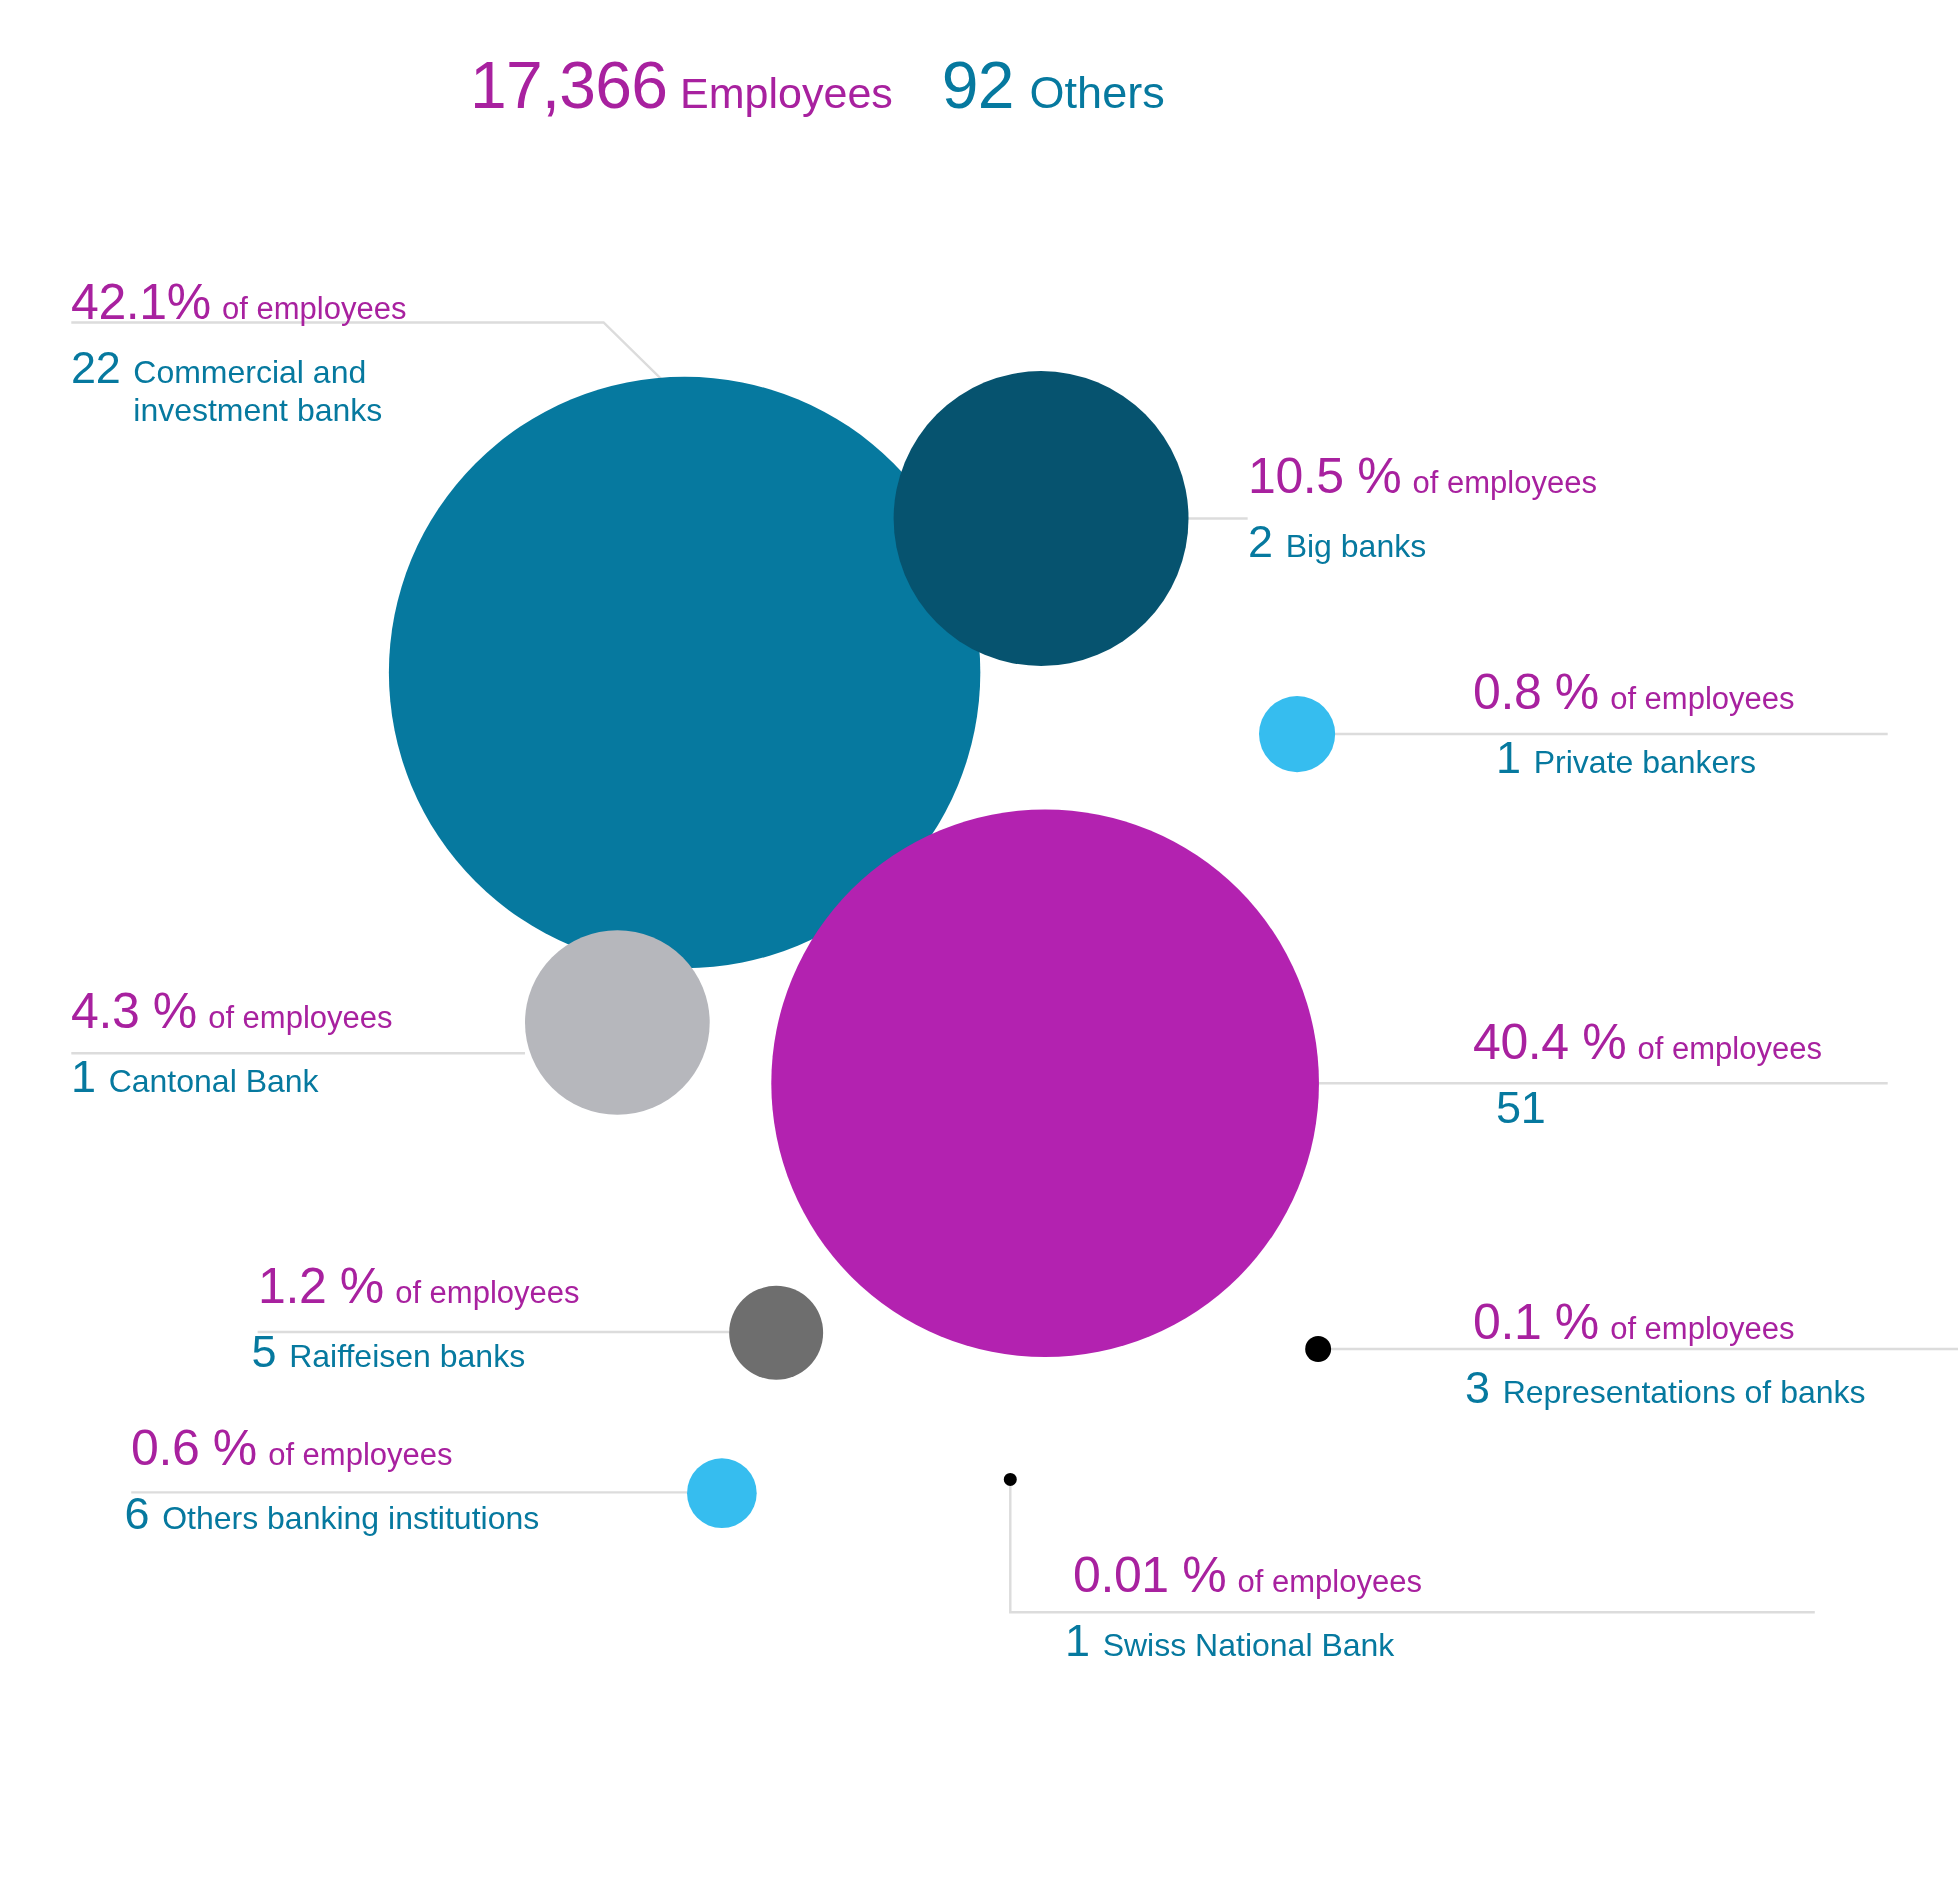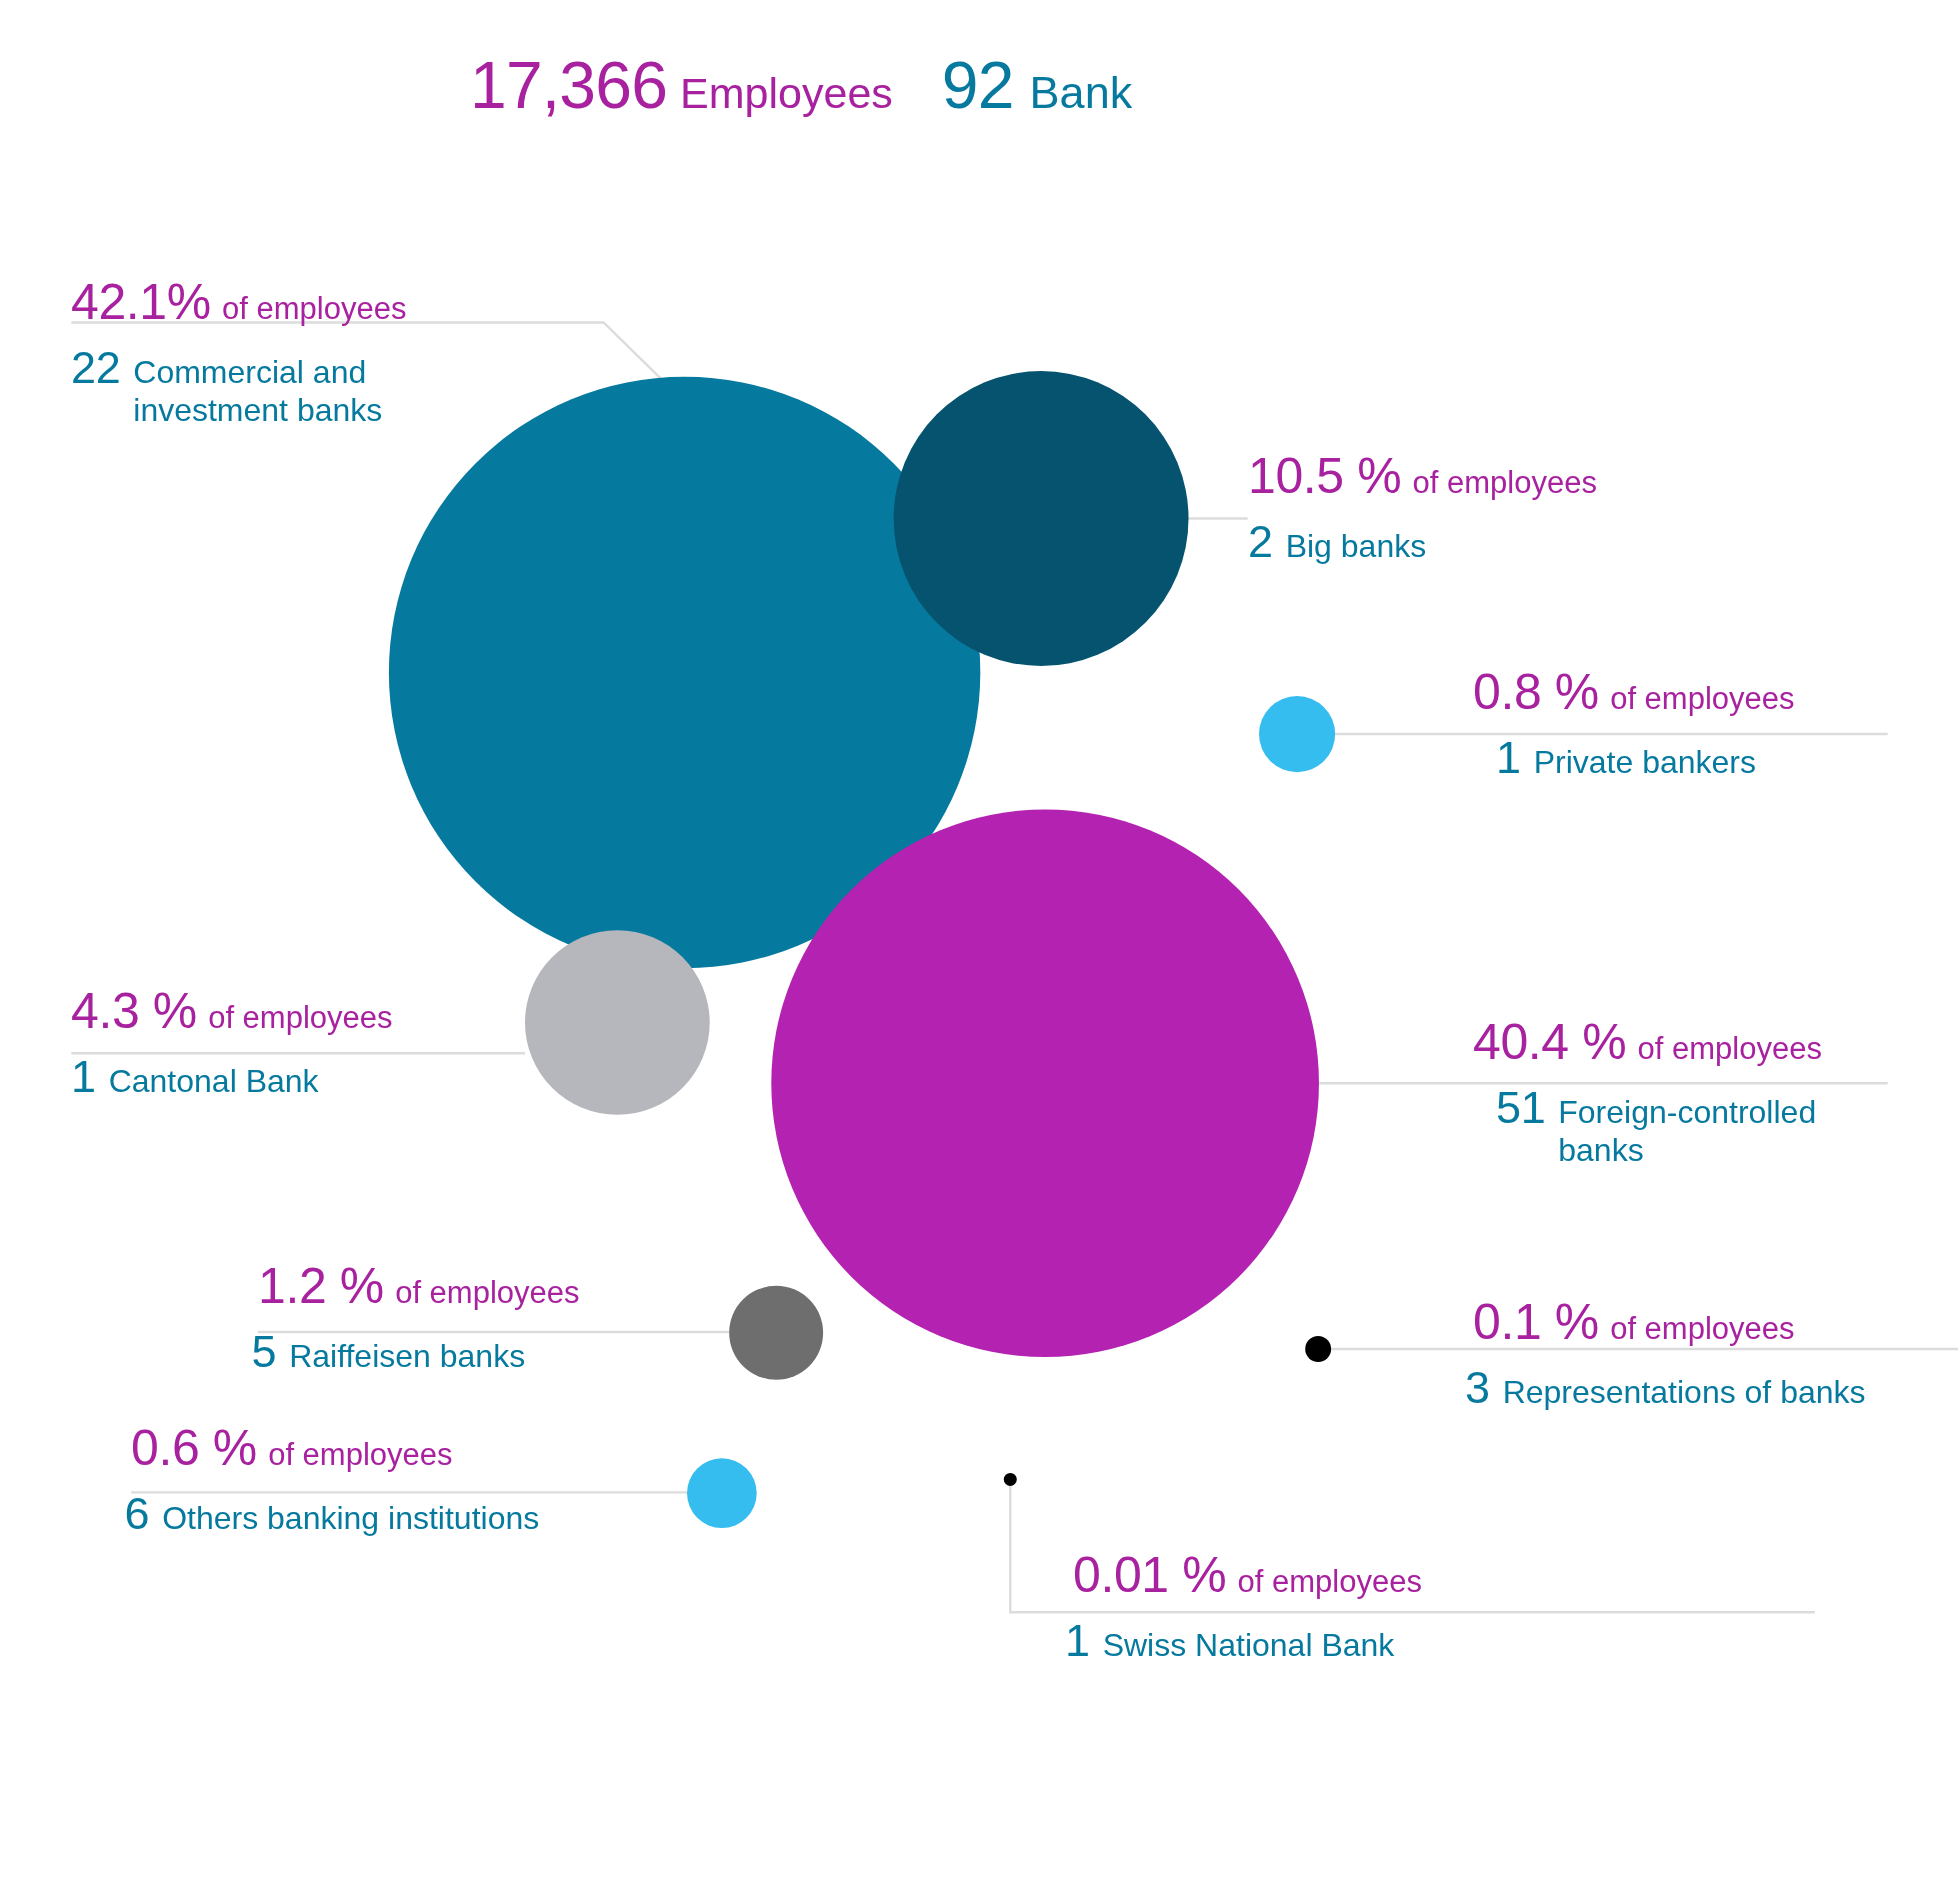--- a/index.html
+++ b/index.html
@@ -136,21 +136,21 @@
     <circle cx="1601" cy="906" r="47" fill="#36bdef"></circle>
     <circle cx="891" cy="1843" r="43" fill="#36bdef"></circle>
     <circle cx="1627" cy="1665" r="16" fill="#000000"></circle>
     <circle cx="1247" cy="1826" r="8" fill="#000000"></circle>
   </svg>
 
   <div class="header">
     <span class="hdr-num-magenta">17,366</span>
     <span class="hdr-word-magenta">Employees</span>
     <span class="hdr-num-teal">92</span>
-    <span class="hdr-word-teal">Bank</span>
+    <span class="hdr-word-teal">Others</span>
   </div>
 
   <div class="callout" style="left:71px; top:251px;margin-top:22px;">
     <div class="pct-line">
       <span class="pct-val">42.1%</span>
       <span class="pct-suffix">of employees</span>
     </div>
     <div class="cnt-line">
       <span class="cnt-val">22</span>
       <span class="cnt-label multi" style="max-width:324px;">Commercial and investment banks</span>
@@ -190,21 +190,20 @@
     </div>
   </div>
 
   <div class="callout" style="left:1473px; top:1013px;">
     <div class="pct-line">
       <span class="pct-val">40.4 %</span>
       <span class="pct-suffix">of employees</span>
     </div>
     <div class="cnt-line" style="margin-left:23px;">
       <span class="cnt-val">51</span>
-      <span class="cnt-label multi" style="max-width:324px;">Foreign-controlled banks</span>
     </div>
   </div>
 
   <div class="callout" style="left:258px; top:1257px;">
     <div class="pct-line">
       <span class="pct-val">1.2 %</span>
       <span class="pct-suffix">of employees</span>
     </div>
     <div class="cnt-line" style="margin-left:-6.5px;">
       <span class="cnt-val">5</span>

